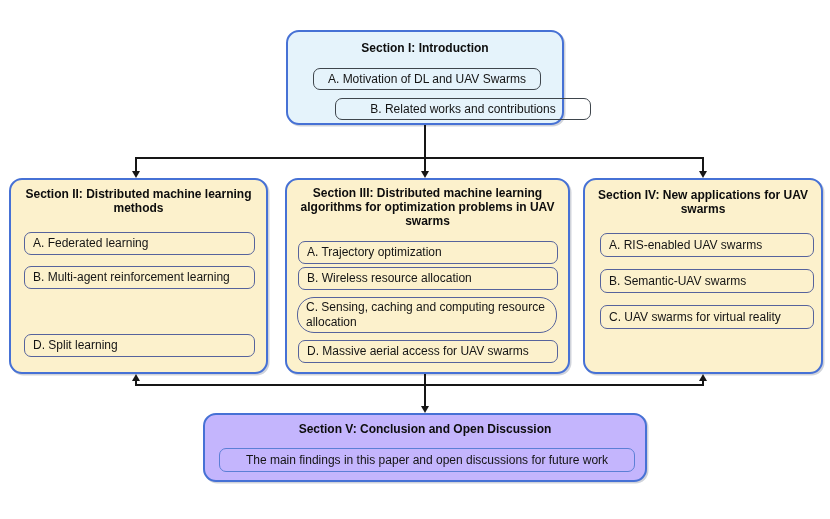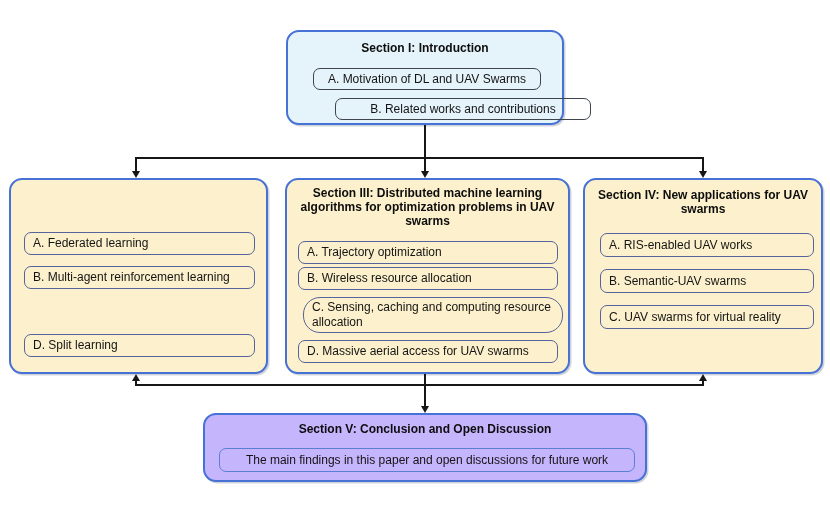--- a/index.html
+++ b/index.html
@@ -78,51 +78,52 @@
   <div class="vline" style="left:424px;top:125px;height:33px;"></div>
   <div class="hline" style="left:135px;top:157px;width:569px;"></div>
   <div class="vline" style="left:135px;top:157px;height:14px;"></div>
   <div class="arr down" style="left:131.5px;top:171px;"></div>
   <div class="vline" style="left:424px;top:157px;height:14px;"></div>
   <div class="arr down" style="left:420.5px;top:171px;"></div>
   <div class="vline" style="left:702px;top:157px;height:14px;"></div>
   <div class="arr down" style="left:698.5px;top:171px;"></div>
 
   <div class="box yellow" style="left:9px;top:178px;width:259px;height:196px;">
+    <div class="title" style="margin-top:7px;">Section II: Distributed machine learning methods</div>
     <div class="item" style="left:13px;top:52px;width:231px;height:23px;">
       <span>A. Federated learning</span>
     </div>
     <div class="item" style="left:13px;top:86px;width:231px;height:23px;">
       <span>B. Multi-agent reinforcement learning</span>
     </div>
     <div class="item" style="left:13px;top:154px;width:231px;height:23px;">
       <span>D. Split learning</span>
     </div>
   </div>
 
   <div class="box yellow" style="left:285px;top:178px;width:285px;height:196px;">
     <div class="title" style="margin-top:6px;">Section III: Distributed machine learning algorithms for optimization problems in UAV swarms</div>
     <div class="item" style="left:11px;top:61px;width:260px;height:23px;">
       <span>A. Trajectory optimization</span>
     </div>
     <div class="item" style="left:11px;top:87px;width:260px;height:23px;">
       <span>B. Wireless resource allocation</span>
     </div>
-    <div class="item" style="left:16px;top:117px;width:260px;height:36px;border-radius:17px;">
+    <div class="item" style="left:10px;top:117px;width:260px;height:36px;border-radius:17px;">
       <span>C. Sensing, caching and computing resource allocation</span>
     </div>
     <div class="item" style="left:11px;top:160px;width:260px;height:23px;">
       <span>D. Massive aerial access for UAV swarms</span>
     </div>
   </div>
 
   <div class="box yellow" style="left:583px;top:178px;width:240px;height:196px;">
     <div class="title" style="margin-top:8px;text-align:center;">Section IV: New applications for UAV swarms</div>
     <div class="item" style="left:15px;top:53px;width:214px;height:24px;">
-      <span>A. RIS-enabled UAV works</span>
+      <span>A. RIS-enabled UAV swarms</span>
     </div>
     <div class="item" style="left:15px;top:89px;width:214px;height:24px;">
       <span>B. Semantic-UAV swarms</span>
     </div>
     <div class="item" style="left:15px;top:125px;width:214px;height:24px;">
       <span>C. UAV swarms for virtual reality</span>
     </div>
   </div>
 
   <div class="arr up" style="left:131.5px;top:374px;"></div>

